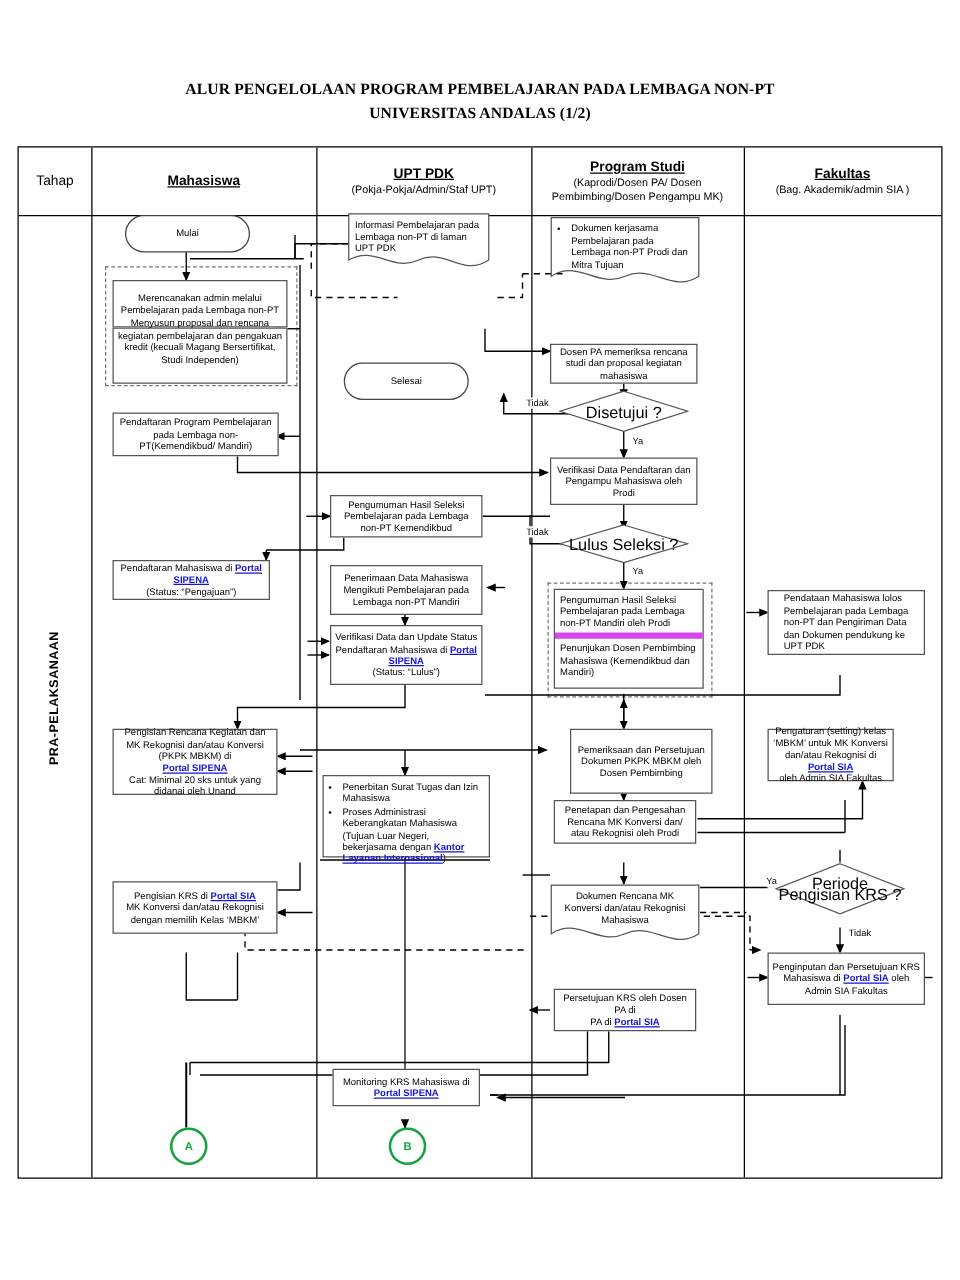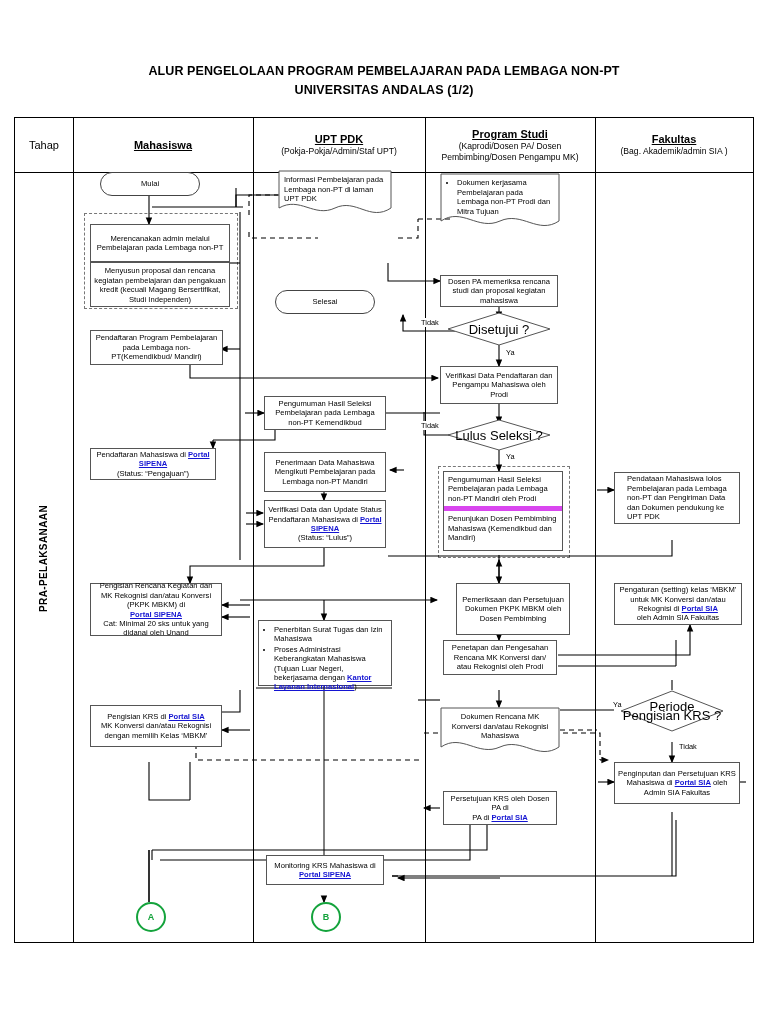--- a/index.html
+++ b/index.html
@@ -1,37 +1,37 @@
 <!DOCTYPE html>
 <html><head>
 <meta charset="utf-8">
 <style>
   html,body{margin:0;padding:0;background:#fff;}
   body{width:768px;height:1024px;font-family:"Liberation Sans",sans-serif;color:#000;}
   #page{position:relative;width:768px;height:1024px;overflow:hidden;}
 
-  .title{position:absolute;left:0;top:62px;width:768px;text-align:center;font-weight:bold;font-size:12.5px;line-height:19px;letter-spacing:.1px;}
+  .title{position:absolute;left:0;top:62px;width:768px;text-align:center;font-weight:bold;font-size:12.5px;line-height:19px;letter-spacing:.1px;font-family:Liberation Serif, serif;}
 
   
   .frame{position:absolute;left:14px;top:117px;width:740px;height:826px;border:1.6px solid #000;box-sizing:border-box;}
   .vline{position:absolute;top:0;width:0;border-left:1.4px solid #000;height:100%;}
   .hline{position:absolute;left:0;width:100%;border-top:1.4px solid #000;}
 
   .colhead{position:absolute;top:0;height:54px;display:flex;flex-direction:column;align-items:center;justify-content:center;text-align:center;box-sizing:border-box;padding:0 3px;}
   .colhead .main{font-weight:bold;font-size:11px;text-decoration:underline;line-height:13px;}
   .colhead .sub{font-size:8.6px;line-height:10.5px;font-weight:normal;}
   .colhead.plain{font-size:11px;}
 
   .stagelabel{position:absolute;left:0;top:54px;width:58px;height:772px;display:flex;align-items:center;justify-content:center;}
   .stagelabel span{transform:rotate(-90deg);white-space:nowrap;font-size:10px;font-weight:bold;letter-spacing:.4px;}
 
   
   .node{position:absolute;box-sizing:border-box;border:1px solid #555;background:#fff;
         display:flex;align-items:center;justify-content:center;text-align:center;
-        font-size:7.6px;line-height:9.4px;padding:2px 3px;z-index:6;}
+        font-size:7.6px;line-height:9.4px;padding:14px 3px;z-index:6;}
   .node.term{border-radius:16px;border:1px solid #444;}
   .node.list{display:block;text-align:left;padding:4px 4px 4px 3px;}
   .node.list ul{margin:0;padding-left:12px;}
   .node.list li{margin:0 0 1px 0;}
   .node.lefttext{display:block;text-align:left;padding:3px 12px;}
   .node.stack{display:block;padding:0;}
   .node.stack .seg{padding:3px 4px;text-align:center;}
   .node.stack .seg+.seg{border-top:5px solid #d946ef;}
   .node.stack .seg.lt{text-align:left;}
 
@@ -371,21 +371,21 @@
     <span>
       <span>Persetujuan KRS oleh Dosen PA di </span><br>
       <span style="display:inline-block">PA di <span class="lnk">Portal SIA</span></span>
     </span>
   </div>
 
   <div class="node lefttext" style="left:614px;top:472px;width:126px;height:52px;display:flex;">
     <span>Pendataan Mahasiswa lolos Pembelajaran pada Lembaga non-PT dan Pengiriman Data dan Dokumen pendukung ke UPT PDK</span>
   </div>
 
-  <div class="node" style="left:614px;top:583px;width:128px;height:42px;">
+  <div class="node" style="left:614px;top:583px;width:101px;height:42px;">
     <span>
       <span>Pengaturan (setting) kelas ‘MBKM’ untuk MK Konversi dan/atau Rekognisi di </span><span class="lnk">Portal SIA</span><br>
       <span>oleh Admin SIA Fakultas</span>
     </span>
   </div>
 
   <div class="dia" style="left:620px;top:690px;width:104px;height:42px;">
     <svg width="104" height="42" viewBox="0 0 104 42">
         <polygon points="52,1 103,21 52,41 1,21" fill="#fff" stroke="#555" stroke-width="1"></polygon>
       </svg>

